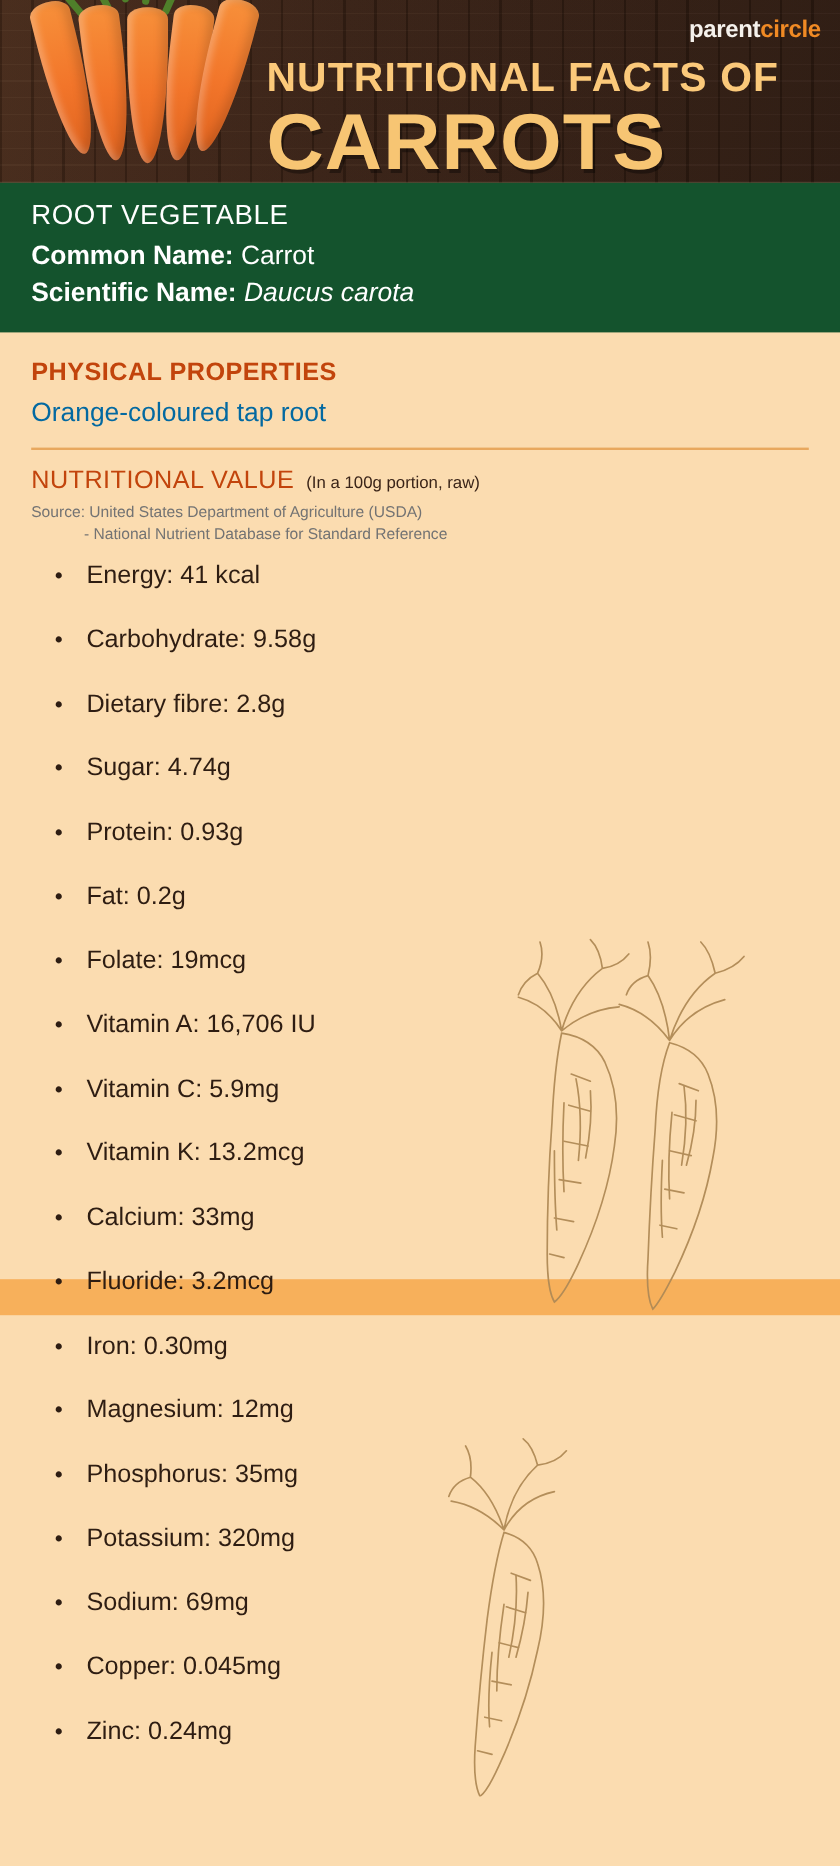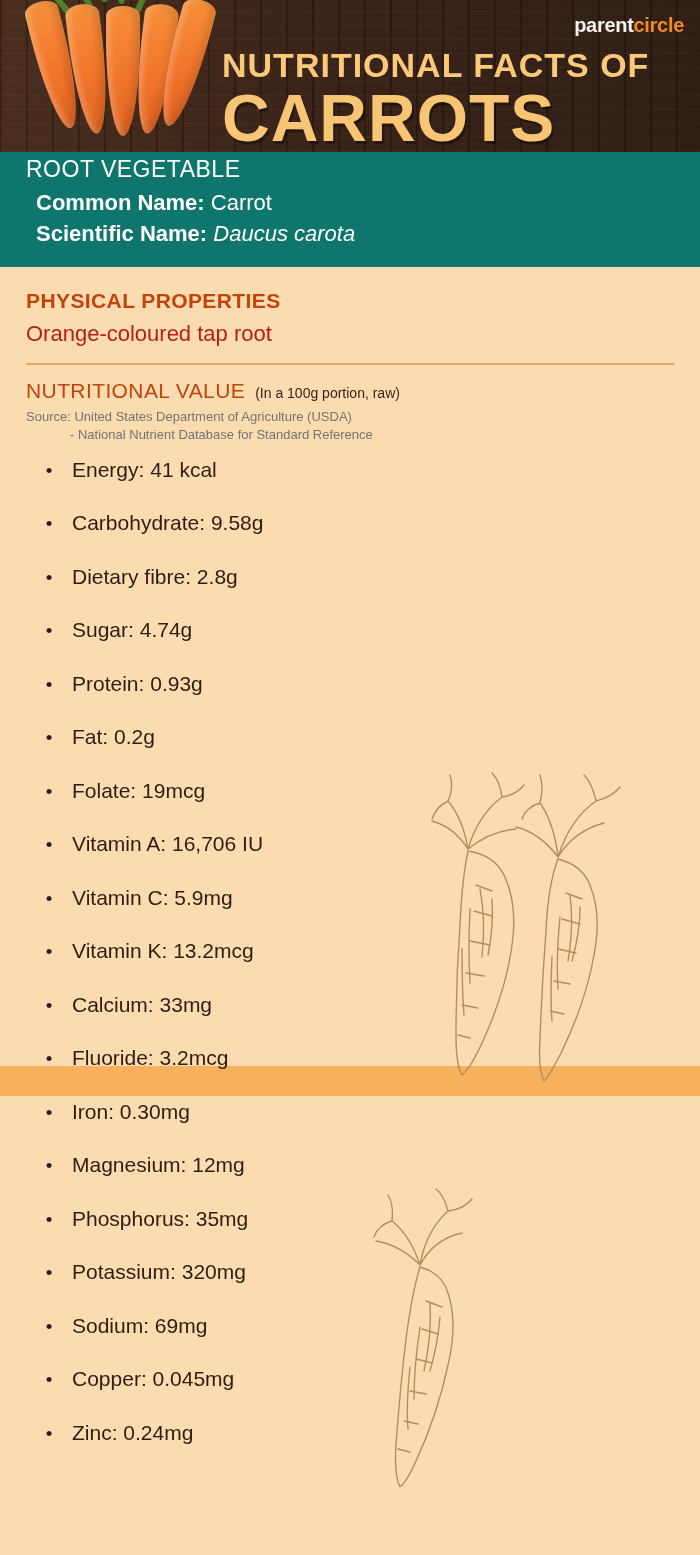--- a/index.html
+++ b/index.html
@@ -47,33 +47,33 @@
     border-radius:16px 16px 50% 50% / 10px 10px 78% 78%;
     box-shadow:inset -5px 0 8px rgba(0,0,0,0.14), inset 4px 0 6px rgba(255,255,255,0.25);
   }
   .bunch .leaf {
     position:absolute; width:6px; height:38px; background:#4f7f2a;
     border-radius:3px; transform-origin:bottom center;
   }
 
   
   .band {
-    background:#0f766e; color:#fff; padding:4px 26px 18px 26px;
+    background:#14532d; color:#fff; padding:14px 26px 18px 26px;
   }
   .band .rootveg { font-size:23px; letter-spacing:0.5px; margin-bottom:4px; }
-  .band .line { font-size:22px; line-height:1.42;margin-left:10px; }
+  .band .line { font-size:22px; line-height:1.42; }
   .band .line b { font-weight:bold; }
   .band .sci { font-style:italic;text-align:right; }
 
   
   .body { padding:22px 26px 0 26px; position:relative; }
   .sec-head {
     color:#c2440c; font-size:21px; font-weight:bold; letter-spacing:0.4px;
   }
-  .phys-text { font-size:22px; color:#b91c1c; margin-top:8px; }
+  .phys-text { font-size:22px; color:#0369a1; margin-top:8px; }
   .divider { height:2px; background:#e8a85e; margin:16px 0 14px 0; }
 
   .nv-row { display:flex; align-items:baseline; gap:10px; }
   .nv-title { color:#c2440c; font-size:21px; font-weight:normal; letter-spacing:0.4px; }
   .nv-sub { font-size:14px; color:#3a2418; }
   .source { font-size:13px; color:#737373; margin-top:5px; line-height:1.35; }
   .source .src-line2 { display:block; padding-left:44px; }
 
   .nutrients { margin-top:14px; position:relative; z-index:2; }
   .nut-item {

